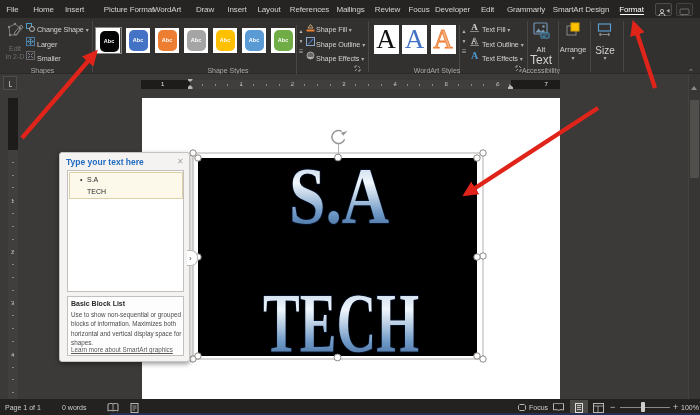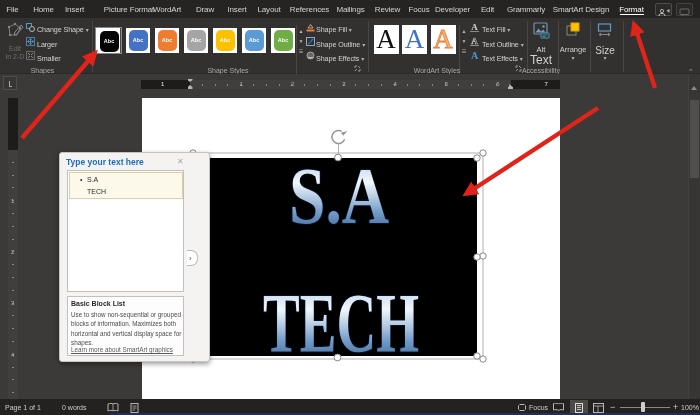--- a/index.html
+++ b/index.html
@@ -20,21 +20,21 @@
   .chev { font-size:6px; color:#b0aeac; }
   .cell { position:absolute; top:10px; width:24px; height:24.5px; background:#ffffff; }
   .sq { position:absolute; left:2.5px; top:2px; width:19px; height:20.5px; border-radius:5px;
         color:#fff; font-size:5.5px; font-weight:bold; text-align:center; line-height:20.5px; }
   .wcell { position:absolute; top:7px; width:25px; height:29px; background:#fff; text-align:center; }
   .wcell span { font-family:"Liberation Serif", serif; font-size:27px; line-height:29px; }
   
   #doc { position:absolute; left:0; top:74px; width:700px; height:325px; background:#3c3a38; }
   #page { position:absolute; left:142px; top:24px; width:418px; height:301px; background:#ffffff; }
   
-  #pane { position:absolute; left:59px; top:78px; width:151px; height:210px; background:#f4f3f2;
+  #pane { position:absolute; left:59px; top:78px; width:131px; height:210px; background:#f4f3f2;
      border:1px solid #c6c4c2; border-radius:3px; box-shadow:0 2px 5px rgba(0,0,0,0.4);padding-left:7px; }
   
   #status { position:absolute; left:0; top:399px; width:700px; height:16px; background:#242220; }
   #status .st { position:absolute; top:4.5px; font-size:7px; color:#cfcdcb; }
 </style>
 </head>
 <body>
 <div id="app">
 
   <div id="menubar">

